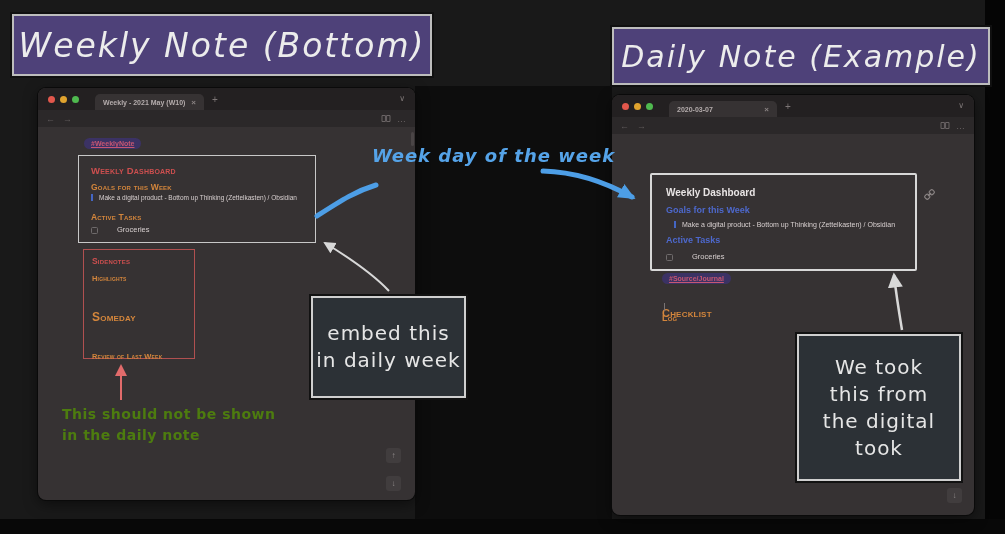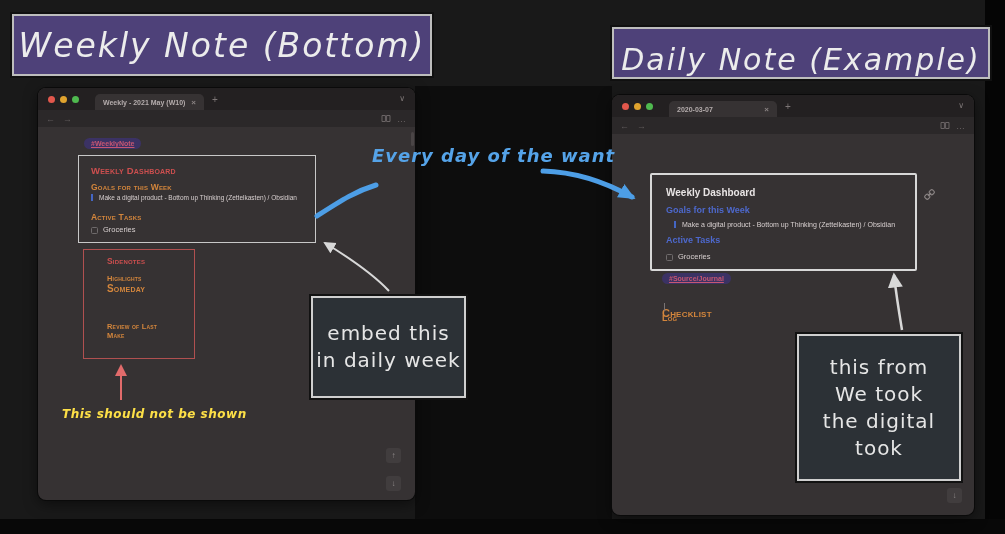--- a/index.html
+++ b/index.html
@@ -10,21 +10,21 @@
   }
   .bg-strip { position:absolute; }
   
   .banner {
     position:absolute; background:#4e4179; border:2px solid #bdbdbd;
     box-shadow:0 0 0 2px #101010; display:flex; align-items:center; justify-content:center;
     color:#ececec; font-family:"DejaVu Sans", cursive; font-style:italic;
     letter-spacing:2px; font-weight:500;
   }
   #banner-left  { left:12px;  top:14px; width:420px; height:62px; font-size:33px; }
-  #banner-right { left:612px; top:27px; width:378px; height:52px; font-size:30px;align-items:flex-end; }
+  #banner-right { left:612px; top:27px; width:378px; height:58px; font-size:30px; }
   
   .window { position:absolute; background:#363233; border-radius:8px; box-shadow:0 0 0 1px #0a0a0a, 0 4px 14px rgba(0,0,0,.5); }
   .titlebar { position:relative; height:22px; background:#232021; border-radius:8px 8px 0 0; display:flex; align-items:center; }
   .lights { display:flex; gap:5px; margin-left:10px; }
   .light { width:7px; height:7px; border-radius:50%; }
   .light.red{background:#e2574c;} .light.yellow{background:#e0a32e;} .light.green{background:#4fb94f;}
   .tab {
     margin-left:16px; height:16px; margin-top:6px; background:#363233;
     border-radius:5px 5px 0 0; display:flex; align-items:center; gap:6px;
     padding:0 8px; font-size:7px; color:#b4acac; font-weight:bold;
@@ -42,39 +42,39 @@
   .tagpill {
     display:inline-block; background:#3b3264; border-radius:8px; padding:2px 7px;
     font-size:7px; font-weight:bold; color:#c75672; text-decoration:underline;
   }
   .sc { font-variant:small-caps; letter-spacing:.2px; }
   .h-red    { color:#cd4f4f; font-weight:bold; font-size:9.5px; }
   .h-orange { color:#d4863c; font-weight:bold; font-size:8.5px; }
   .h-blue   { color:#4d68cc; font-weight:bold; font-size:9px; }
   .h-white  { color:#e9e5e5; font-weight:bold; font-size:10px; }
   .quote { border-left:2px solid #4466c4; padding-left:6px; font-size:6.5px; color:#d8d0d0; }
-  .checkrow { display:flex; align-items:flex-end; gap:5px; font-size:7.5px; color:#d8d0d0; }
+  .checkrow { display:flex; align-items:flex-end; gap:19px; font-size:7.5px; color:#d8d0d0; }
   .checkbox { width:7px; height:7px; border:1px solid #6f6b6c; border-radius:1.5px; background:transparent; }
   .dash-box { position:absolute; border:1.5px solid #c8c8c8; padding:9px 12px; }
-  .side-box { position:absolute; border:1px solid #b05050; padding:6px 23px; }
+  .side-box { position:absolute; border:1px solid #b05050; padding:6px 8px; }
   .embed-box { position:absolute; border:2px solid #d8d8d8; border-radius:2px; padding:12px 14px; }
   .scrollbtn {
     position:absolute; width:15px; height:15px; background:#413d3e; border-radius:3px;
     color:#8f8a8a; font-size:8px; display:flex; align-items:center; justify-content:center;
   }
   .cursor-line { position:absolute; width:1px; height:8px; background:#7a7474; }
   
   .hand { font-family:"DejaVu Sans", cursive; }
   .note-box {
     position:absolute; background:#2c3136; border:2px solid #cfcfcf; box-shadow:0 0 0 2px #121212;
     display:flex; flex-direction:column; align-items:center; justify-content:center;
     color:#e6e6e6; font-size:20px; line-height:1.35; letter-spacing:1px; text-align:center;
   }
   #blue-label { position:absolute; left:372px; top:145px; color:#55a3e8; font-size:18px; font-style:italic; font-weight:bold; letter-spacing:1px; }
-  #red-note { position:absolute; left:62px; top:404px; color:#fde047; font-size:12px; font-style:italic; font-weight:bold; line-height:21px; letter-spacing:.5px; }
+  #red-note { position:absolute; left:62px; top:404px; color:#4d7c0f; font-size:14px; font-weight:bold; line-height:21px; letter-spacing:.5px; }
   #arrow-overlay { position:absolute; left:0; top:0; pointer-events:none; z-index:40; }
 </style>
 </head>
 <body>
 
 <div id="stage">
 
   <div class="bg-strip" style="left:415px;top:86px;width:197px;height:448px;background:#0d0d0d;"></div>
   <div class="bg-strip" style="left:985px;top:0;width:20px;height:534px;background:#050505;"></div>
   <div class="bg-strip" style="left:0;top:519px;width:1005px;height:15px;background:#080808;"></div>
@@ -123,22 +123,22 @@
       <div class="h-orange sc" style="margin-bottom:3px;">Active Tasks</div>
       <div class="checkrow">
         <span class="checkbox"></span>
         <span>Groceries</span>
       </div>
     </div>
 
     <div class="side-box" style="left:45px;top:161px;width:112px;height:110px;">
       <div class="h-red sc" style="font-size:8.5px;margin-bottom:8px;">Sidenotes</div>
       <div class="h-orange sc" style="font-size:7.5px;">Highlights</div>
-      <div class="h-orange sc" style="font-size:10px;">Someday</div>
-      <div class="h-orange sc" style="font-size:7.5px;margin-top:28px;">Review of Last Make</div>
+      <div class="h-orange sc" style="font-size:12px;margin-top:27px;">Someday</div>
+      <div class="h-orange sc" style="font-size:7.5px;margin-top:28px;">Review of Last Week</div>
     </div>
 
     <div class="scrollbtn" style="right:14px;top:360px;">
       <span>↑</span>
     </div>
     <div class="scrollbtn" style="right:14px;top:388px;">
       <span>↓</span>
     </div>
   </div>
 
@@ -191,36 +191,37 @@
     <div class="h-orange sc" style="position:absolute;left:50px;top:218px;font-size:9px;">Log</div>
 
     <div class="scrollbtn" style="right:12px;top:361px;">
       <span>↑</span>
     </div>
     <div class="scrollbtn" style="right:12px;top:393px;">
       <span>↓</span>
     </div>
   </div>
 
-  <div id="blue-label" class="hand">Every day of the want</div>
+  <div id="blue-label" class="hand">Week day of the week</div>
 
   <div class="note-box hand" style="left:311px;top:296px;width:155px;height:102px;">
     <div>embed this</div>
     <div>in daily week</div>
   </div>
 
   <div class="note-box hand" style="left:797px;top:334px;width:164px;height:147px;">
+    <div>We took</div>
     <div>this from</div>
-    <div>We took</div>
     <div>the digital</div>
     <div>took</div>
   </div>
 
   <div id="red-note" class="hand">
     <div>This should not be shown</div>
+    <div>in the daily note</div>
   </div>
 
   <svg id="arrow-overlay" width="1005" height="534" viewBox="0 0 1005 534">
     <defs>
       <marker id="mBlue" markerWidth="4" markerHeight="4" refX="2.6" refY="1.5" orient="auto">
         <path d="M0,0 L3.4,1.5 L0,3 z" fill="#4d9ee6"></path>
       </marker>
       <marker id="mWhite" markerWidth="7" markerHeight="7" refX="5" refY="3" orient="auto">
         <path d="M0,0 L6,3 L0,6 z" fill="#d8d8d8"></path>
       </marker>

